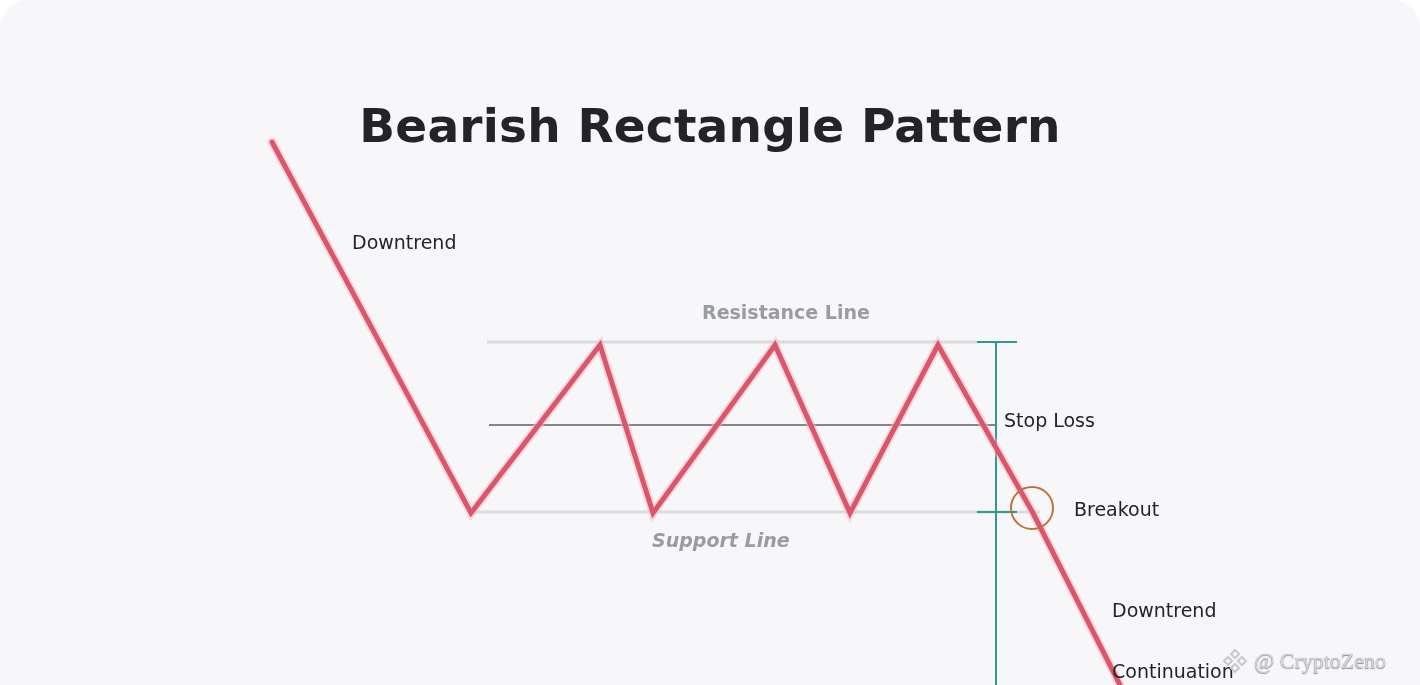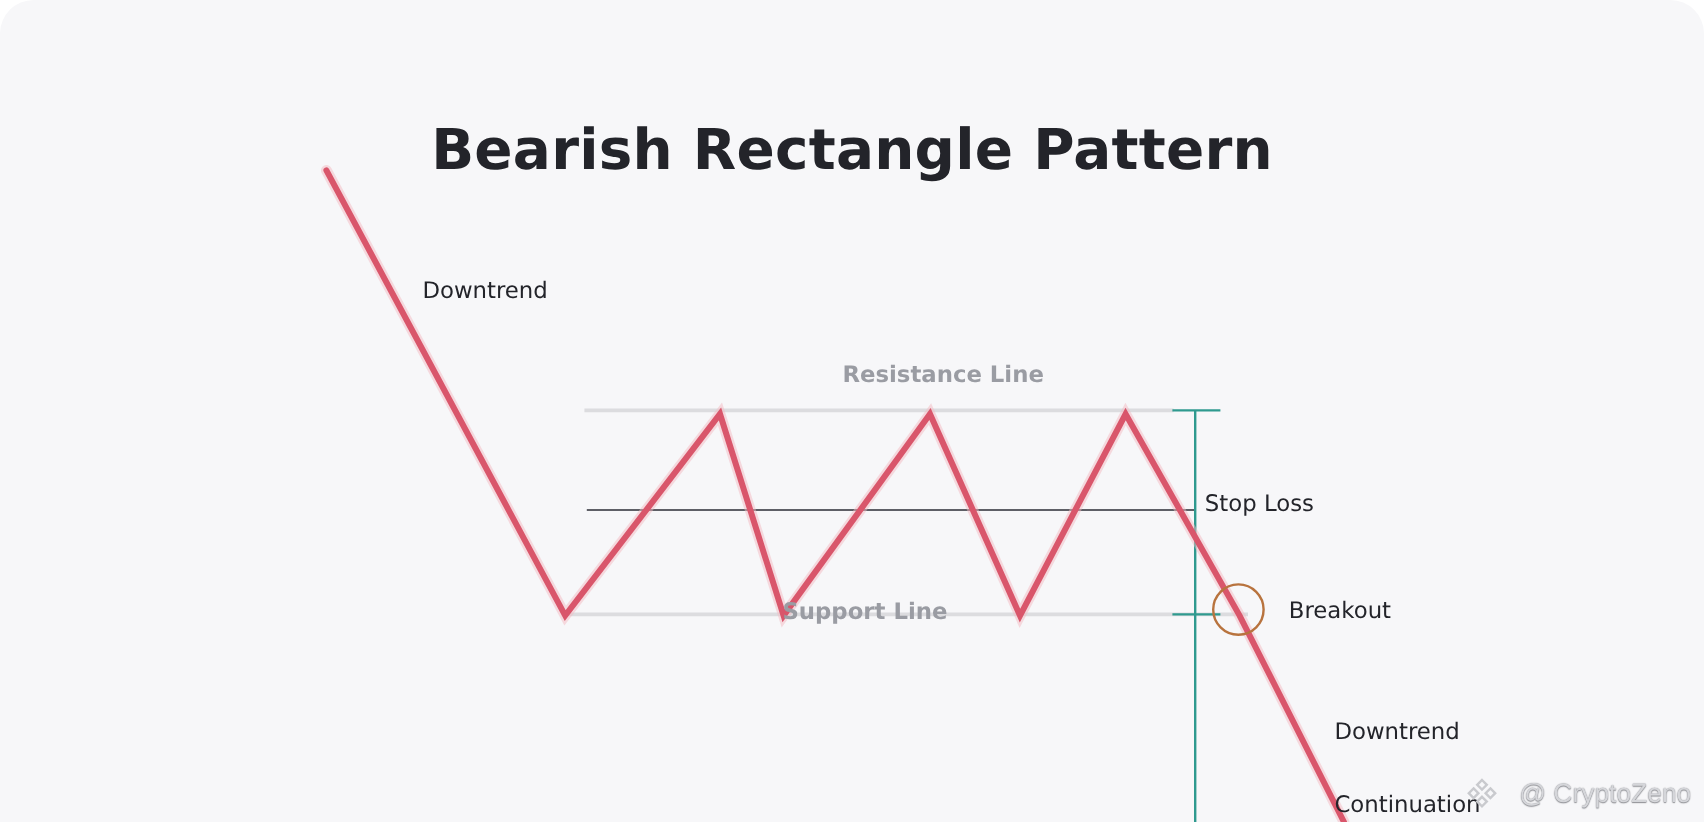--- a/index.html
+++ b/index.html
@@ -2,21 +2,21 @@
 <html><head>
 <meta charset="utf-8">
 <style>
   html, body { margin: 0; padding: 0; background: #ffffff; }
   body { width: 1420px; height: 685px; overflow: hidden; position: relative; font-family: "Liberation Sans", sans-serif; }
   .card { position: absolute; left: 0; top: 0; width: 1420px; height: 720px; background: #f7f7f9; border-radius: 28px; }
   svg.diagram { position: absolute; left: 0; top: 0; width: 1420px; height: 685px; }
   .title { position: absolute; left: 0; width: 1420px; top: 98px; text-align: center; font-size: 47px; font-weight: bold; color: #23242a; letter-spacing: 0.2px; font-family: "DejaVu Sans", sans-serif; }
   .lbl { position: absolute; font-family: "DejaVu Sans", sans-serif; font-size: 19px; color: #23242a; white-space: nowrap; text-align: center; }
   .lbl.gray { color: #9a9ca3; font-weight: bold; }
-  .wm { position: absolute; left: 1220px; top: 646px; display: flex; align-items: center; gap: 16px; color: #d5d6da; font-family: Liberation Sans, sans-serif; font-size: 22px; text-shadow: 0 0 1px #8c8d92, 0 1px 1px #8c8d92; }
+  .wm { position: absolute; left: 1220px; top: 646px; display: flex; align-items: center; gap: 4px; color: #d5d6da; font-family: Liberation Serif, serif; font-size: 22px; text-shadow: 0 0 1px #8c8d92, 0 1px 1px #8c8d92; }
   .wm svg { width: 30px; height: 30px; }
 </style>
 </head>
 <body>
 
 <div class="card"></div>
 
 <svg class="diagram" viewBox="0 0 1420 685">
 
   <line x1="487" y1="342" x2="978" y2="342" stroke="#dcdcdf" stroke-width="3"></line>
@@ -33,21 +33,21 @@
 
   <polyline fill="none" stroke="#d9566b" stroke-width="5" stroke-linejoin="miter" stroke-linecap="round" points="272,142 471,513 600,345 653,513 775,345 850,513 938,345 1033,513 1120,685"></polyline>
 
   <circle cx="1032" cy="508" r="21" fill="none" stroke="#b8733e" stroke-width="2"></circle>
 </svg>
 
 <div class="title">Bearish Rectangle Pattern</div>
 
 <div class="lbl" style="left:352px; top:231px;">Downtrend</div>
 <div class="lbl gray" style="left:702px; top:301px;">Resistance Line</div>
-<div class="lbl gray" style="left:652px; top:499px;">Support Line</div>
+<div class="lbl gray" style="left:652px; top:529px;font-style:italic;">Support Line</div>
 <div class="lbl" style="left:1004px; top:409px;">Stop Loss</div>
 <div class="lbl" style="left:1062px; top:498px;margin-left:12px;">Breakout</div>
 <div class="lbl" style="left:1112px; top:599px;">Downtrend</div>
 <div class="lbl" style="left:1112px; top:660px;">Continuation</div>
 
 <div class="wm">
   <svg viewBox="0 0 30 30">
     <g fill="none" stroke="#c9cace" stroke-width="2">
       <path d="M15 4 L19 8 L15 12 L11 8 Z"></path>
       <path d="M8 11 L12 15 L8 19 L4 15 Z"></path>

